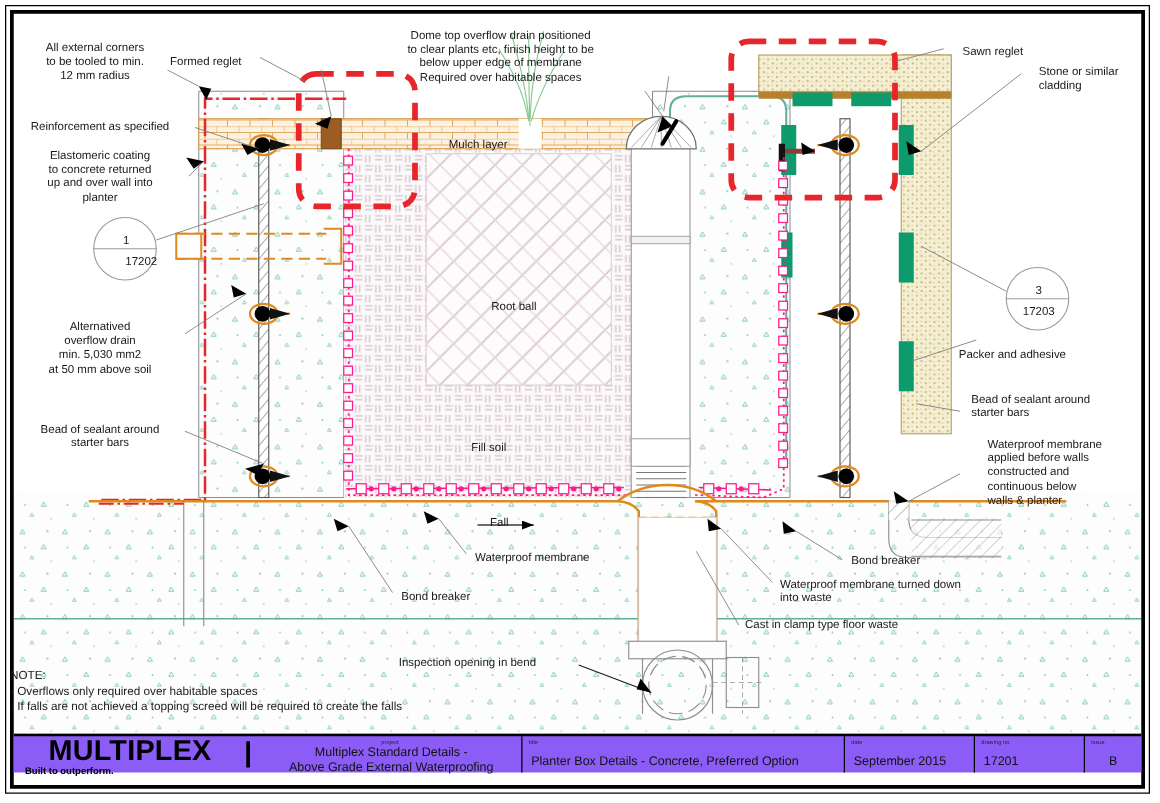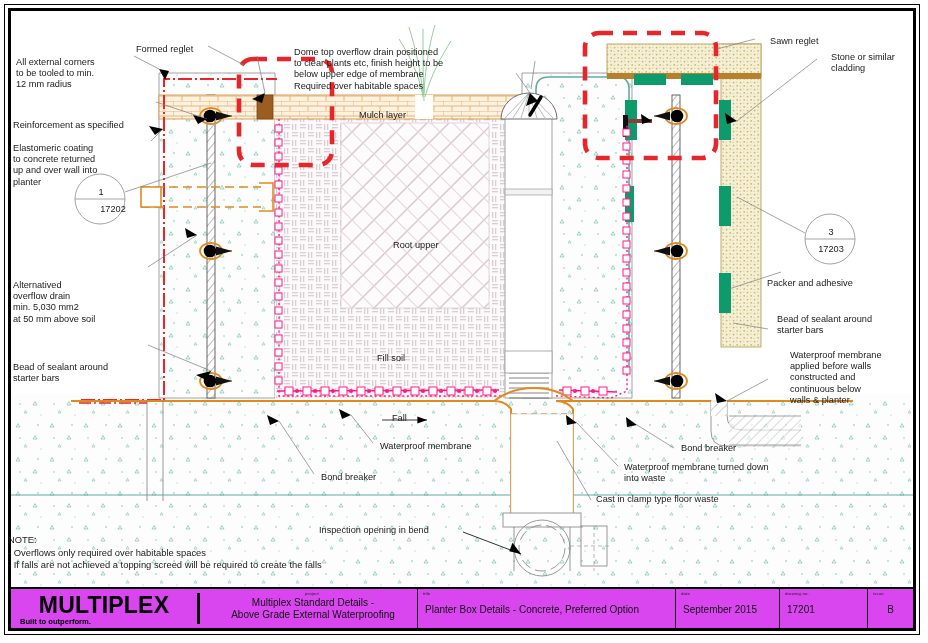--- a/index.html
+++ b/index.html
@@ -34,21 +34,21 @@
 
   
   .anno {
     position: absolute;
     font-family: "Liberation Sans", sans-serif;
     font-size: 9.2px;
     line-height: 11.2px;
     color: #1a1a1a;
     white-space: pre;
   }
-  .anno.r { text-align: left; margin-top: 24px; }
+  .anno.r { text-align: center; }
   .anno.c { text-align: center; }
 
   .label-in {
     position: absolute;
     font-size: 9.2px;
     color: #1a1a1a;
     white-space: nowrap;
   }
 
   
@@ -58,26 +58,26 @@
     font-size: 9.4px;
     line-height: 12.6px;
     color: #1a1a1a;
     white-space: pre;
   }
 
   
   .titleblock {
     position: absolute;
     left: 11px; top: 587px;
-    width: 902px; height: 41px;
+    width: 902px; height: 31px;
     border-top: 2px solid #000;
     box-sizing: border-box;
     display: flex;
     align-items: stretch;
-    background: #d946ef;
+    background: #8b5cf6;
   }
   .tb-cell { position: relative; box-sizing: border-box; padding: 2px 5px 0 5px; }
   .tb-div { border-left: 1px solid #000; }
   .tb-key {
     font-size: 4.4px; color: #222; letter-spacing: .1px;
     line-height: 6px; display: block;
   }
   .tb-val {
     font-size: 10px; color: #111; line-height: 12.4px; display: block;
     padding-left: 2px;
@@ -505,21 +505,21 @@
     <div class="anno" style="left:670px; top:432px;">Bond breaker</div>
 
     <div class="anno" style="left:613px; top:451px;">Waterproof membrane turned down
 into waste</div>
 
     <div class="anno" style="left:585px; top:483px;">Cast in clamp type floor waste</div>
 
     <div class="anno" style="left:308px; top:514px;">Inspection opening in bend</div>
 
     <div class="label-in" style="left:348px; top:99px;">Mulch layer</div>
-    <div class="label-in" style="left:382px; top:229px;">Root upper</div>
+    <div class="label-in" style="left:382px; top:229px;">Root ball</div>
     <div class="label-in" style="left:366px; top:342px;">Fill soil</div>
 
     <div class="anno c" style="left:70px; top:176px; width:40px;">1</div>
     <div class="anno c" style="left:70px; top:193px; width:40px;margin-left:12px;">17202</div>
     <div class="anno c" style="left:800px; top:216px; width:40px;">3</div>
     <div class="anno c" style="left:800px; top:233px; width:40px;">17203</div>
 
   </div>
 
   <div class="note">NOTE:

